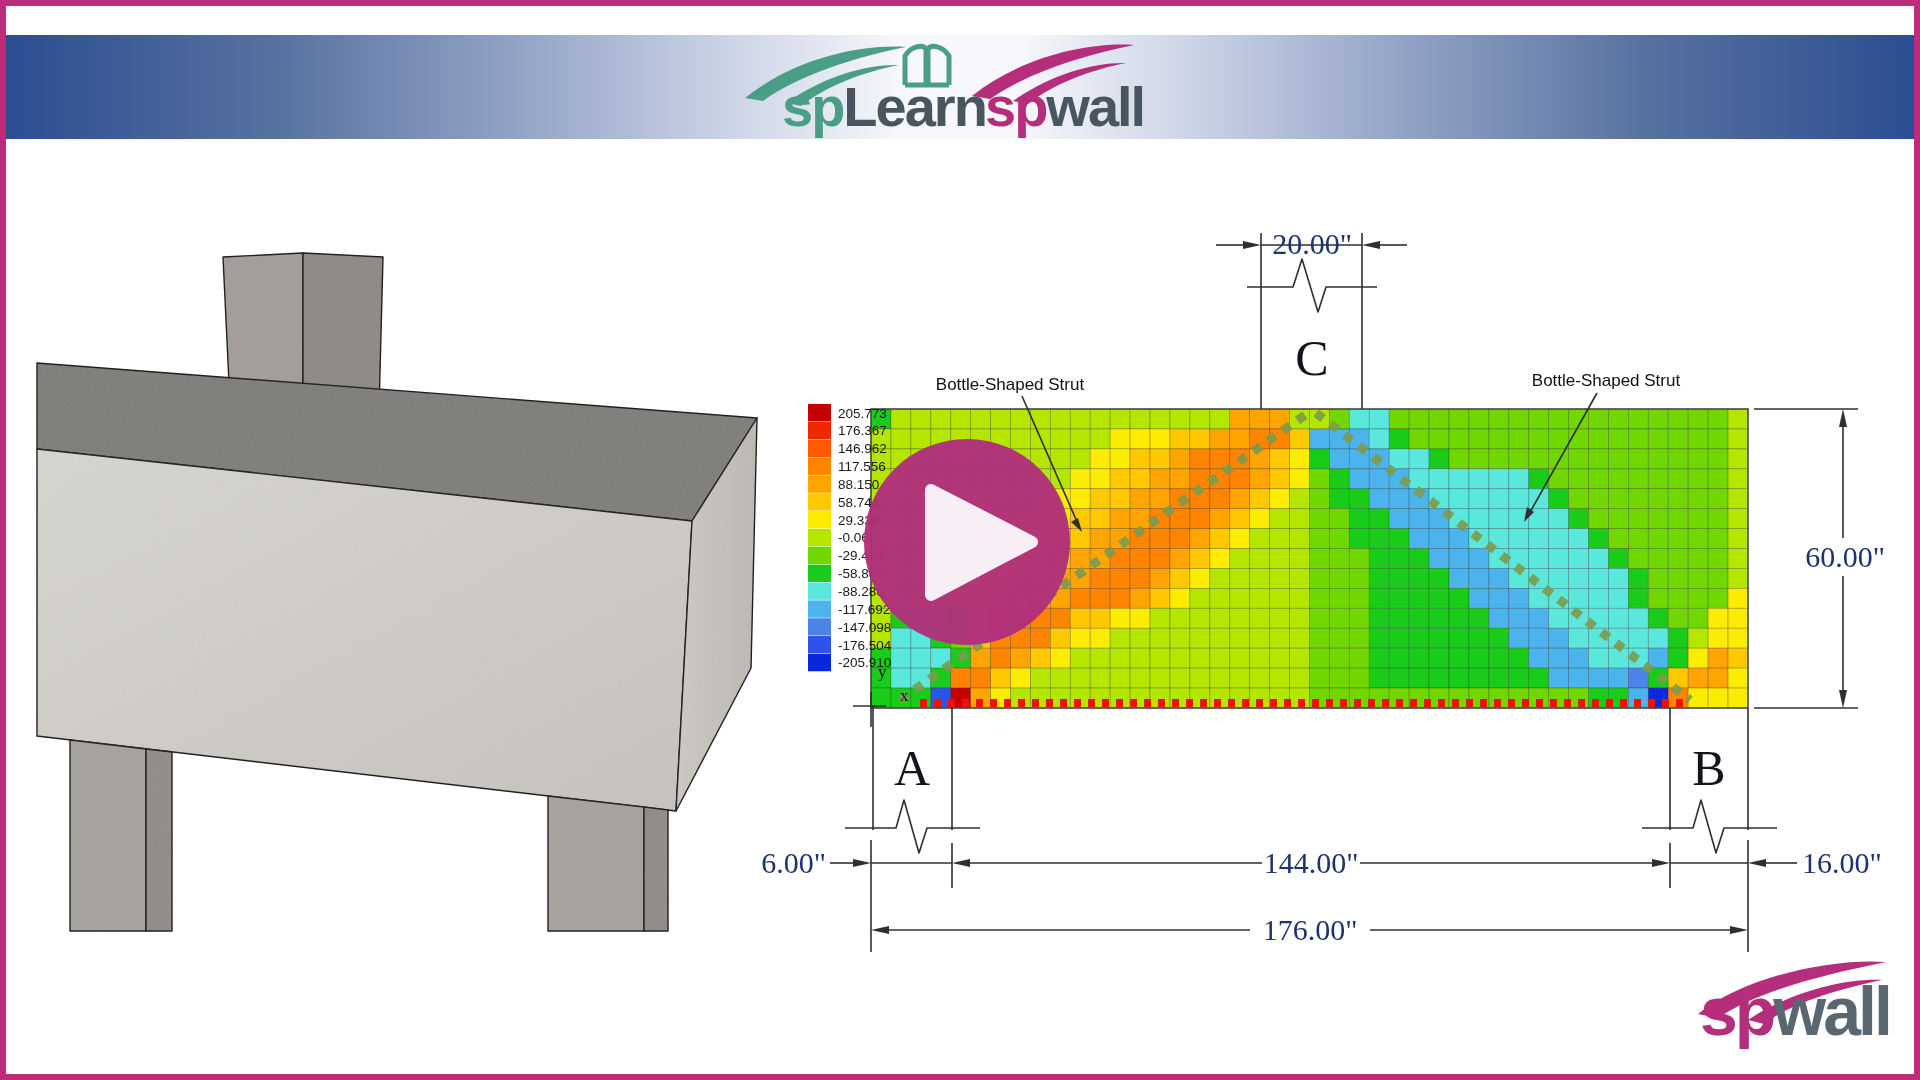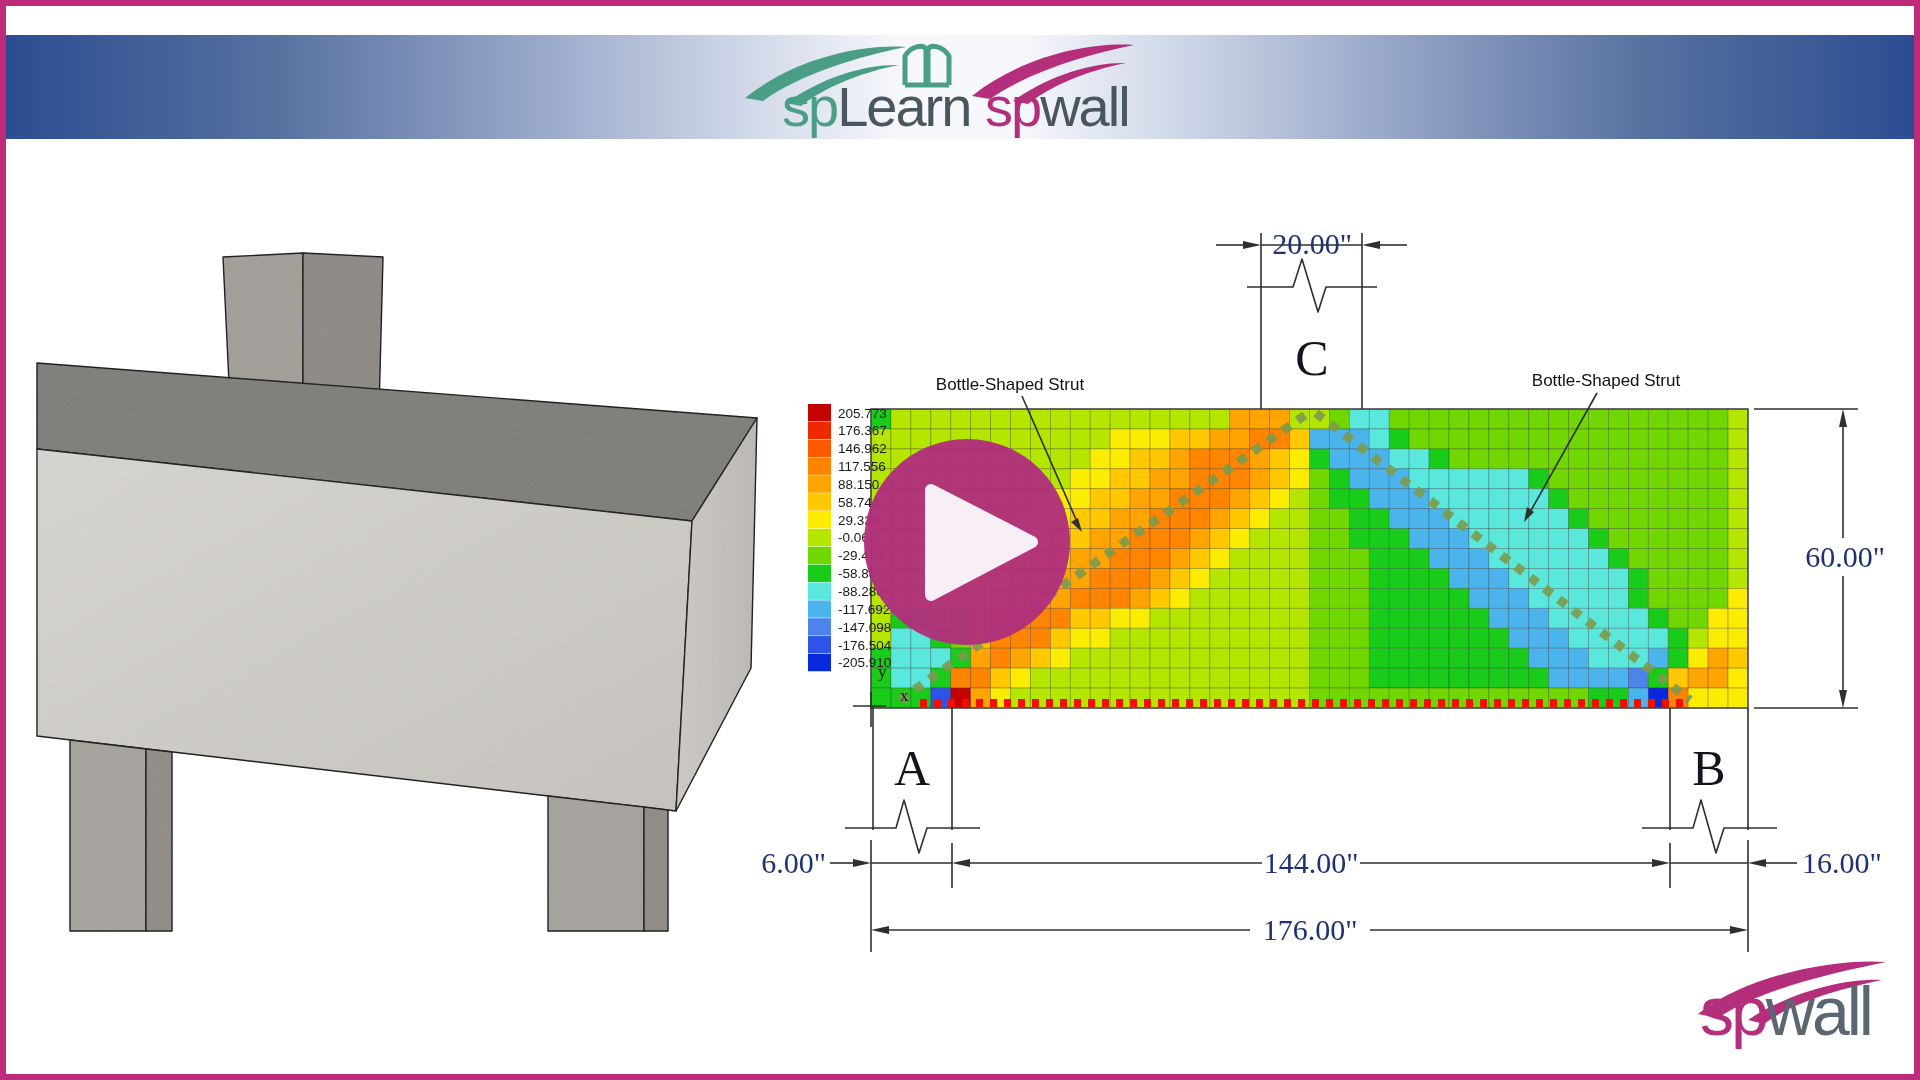--- a/index.html
+++ b/index.html
@@ -8,21 +8,21 @@
     font-family:"Liberation Sans",sans-serif;overflow:hidden;
   }
   .frame{
     position:absolute;left:0;top:0;width:1908px;height:1068px;
     border:6px solid #bf2b7b;pointer-events:none;z-index:50;
   }
   .banner{
     position:absolute;left:6px;top:35px;width:1908px;height:104px;
     background:linear-gradient(90deg,#2b4d92 0%,#57719f 14%,#8fa0c4 26%,#ccd4e6 38%,#f7f8fb 47%,#f7f8fb 53%,#ccd4e6 62%,#8fa0c4 74%,#57719f 86%,#2b4d92 100%);
   }
-  .logo-text{position:absolute;white-space:nowrap;font-weight:normal;letter-spacing:-2px;}
+  .logo-text{position:absolute;white-space:nowrap;font-weight:bold;letter-spacing:-2px;}
   .splearn-text{left:782px;top:74px;font-size:56px;}
   .spwall-banner-text{left:985px;top:74px;font-size:56px;}
   .spwall-bottom-text{left:1700px;top:972px;font-size:68px;letter-spacing:-3px;}
   .sp-teal{color:#4a9e85;}
   .sp-magenta{color:#b42e7b;}
   .word-gray{color:#49565f;}
   .word-gray2{color:#5a6670;}
   svg text{user-select:none;}
   .dimtext{font-family:"Liberation Serif",serif;fill:#1e3272;font-size:30px;}
   .bigletter{font-family:"Liberation Serif",serif;fill:#14141e;font-size:50px;}

